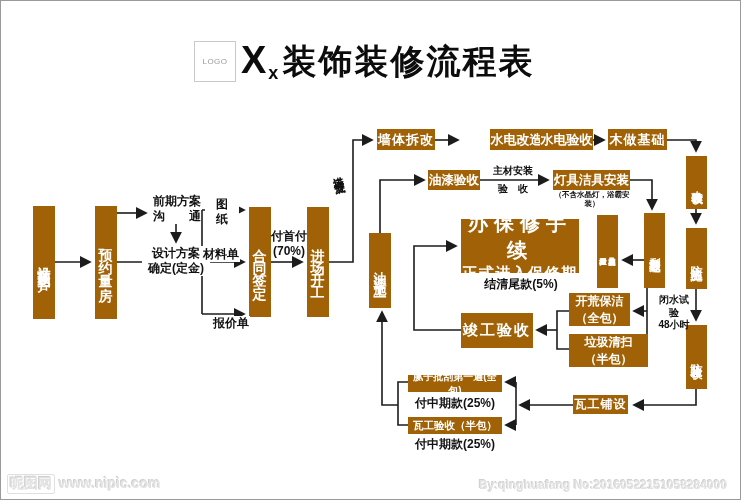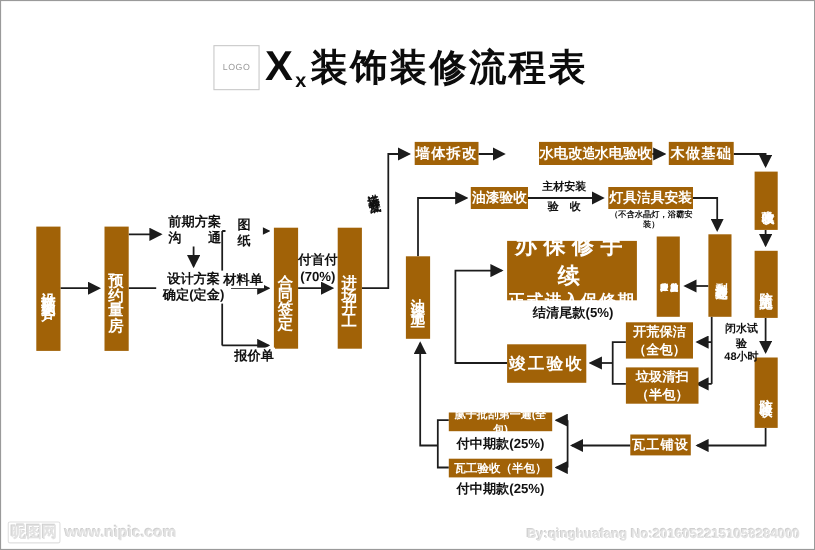--- a/index.html
+++ b/index.html
@@ -119,21 +119,21 @@
         <span style="font-size:15px;letter-spacing:1.5px;">正式进入保修期</span>
       </div>
   </div>
   <div class="rbox" style="left:460px;top:312px;width:72px;height:35px;font-size:15px;letter-spacing:2px;">竣工验收</div>
   <div class="rbox two" style="left:568px;top:292px;width:61px;height:33px;font-size:12px;">
     <div>
         <span>开荒保洁</span>
         <span>（全包）</span>
       </div>
   </div>
-  <div class="rbox two" style="left:568px;top:333px;width:66px;height:33px;font-size:12px;">
+  <div class="rbox two" style="left:568px;top:333px;width:79px;height:33px;font-size:12px;">
     <div>
         <span>垃圾清扫</span>
         <span>（半包）</span>
       </div>
   </div>
 
   <div class="rbox" style="left:572px;top:394px;width:55px;height:19px;font-size:12px;letter-spacing:1px;">瓦工铺设</div>
   <div class="rbox" style="left:407px;top:374px;width:94px;height:17px;font-size:10px;">腻子批刮第一遍(全包)</div>
   <div class="rbox" style="left:407px;top:416px;width:94px;height:17px;font-size:10.5px;">瓦工验收（半包）</div>
 

